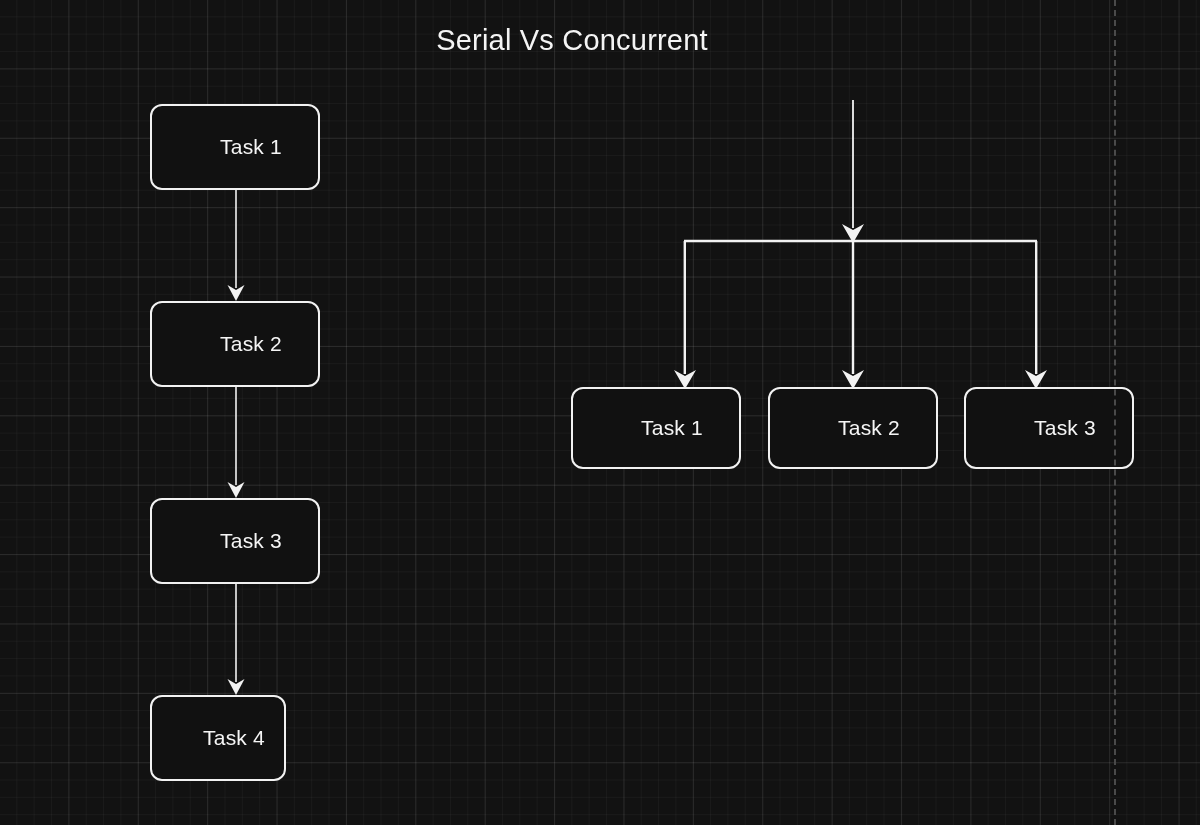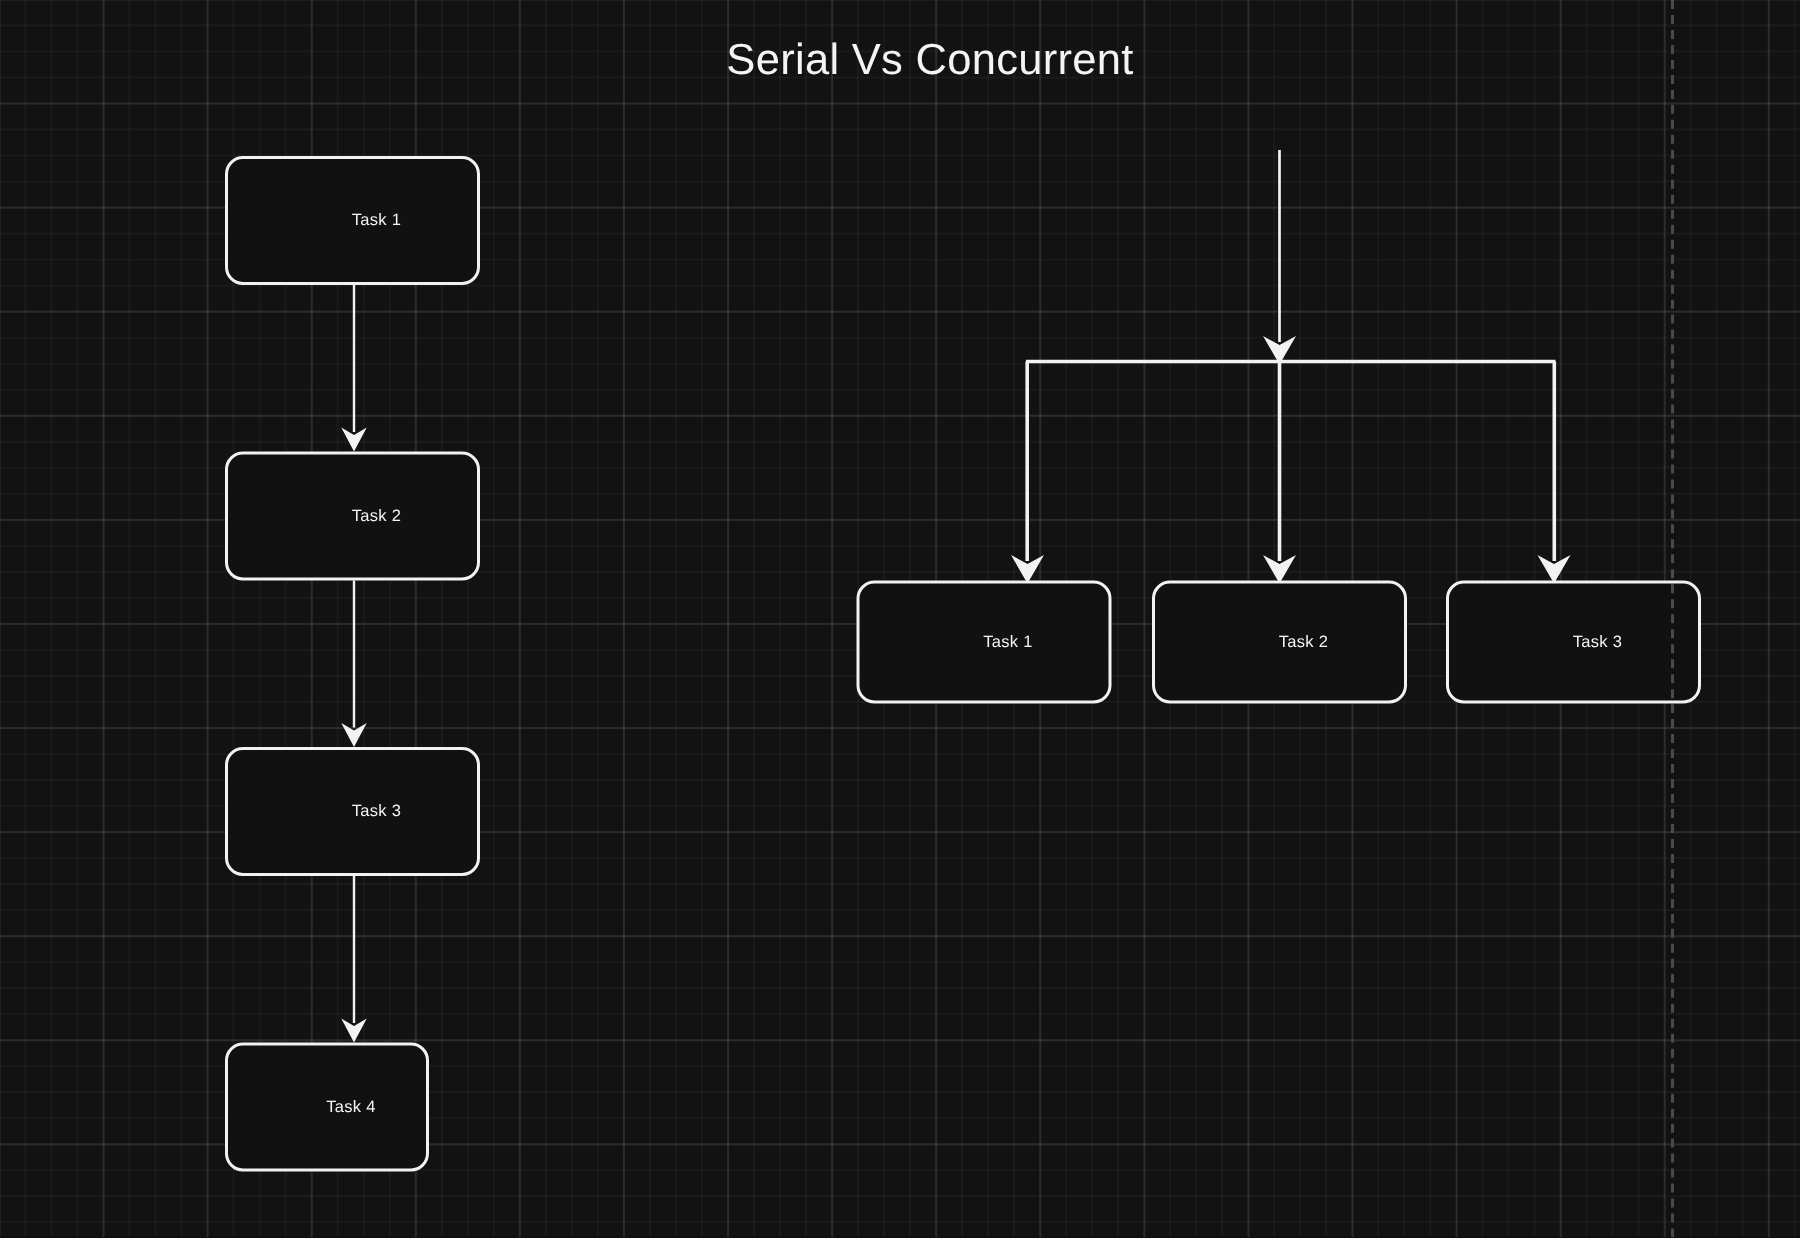--- a/index.html
+++ b/index.html
@@ -33,21 +33,20 @@
     position: absolute;
     left: 0;
     top: 24px;
     width: 1144px;
     text-align: center;
     color: #f4f4f4;
     font-size: 29px;
     font-weight: 400;
     letter-spacing: 0.2px;
     white-space: nowrap;
-    margin-left: 48px;
   }
 
   
   .page-guide {
     position: absolute;
     top: 0;
     bottom: 0;
     width: 0;
     border-left: 2px dashed #4a4a4a;
   }
@@ -56,21 +55,21 @@
   .node {
     position: absolute;
     box-sizing: border-box;
     background: #111111;
     border: 2px solid #f2f2f2;
     border-radius: 12px;
     display: flex;
     align-items: center;
     justify-content: center;
     color: #f5f5f5;
-    font-size: 11px;
+    font-size: 21px;
     font-weight: 400;
     letter-spacing: 0.2px;
     padding-left: 32px;
   }
 
   
   .edges {
     position: absolute;
     left: 0;
     top: 0;

